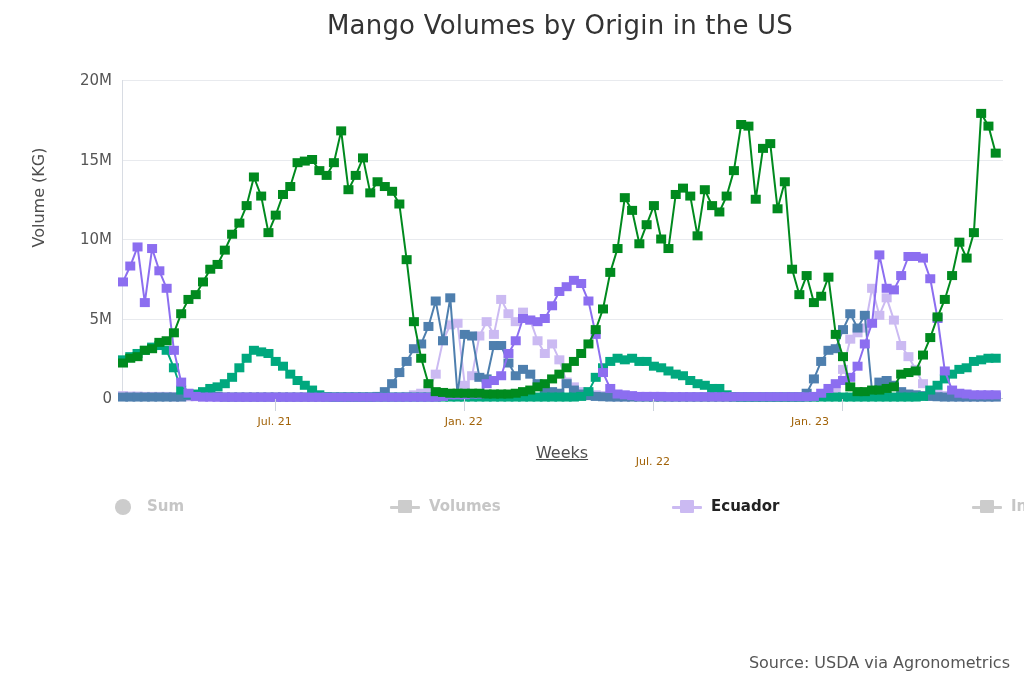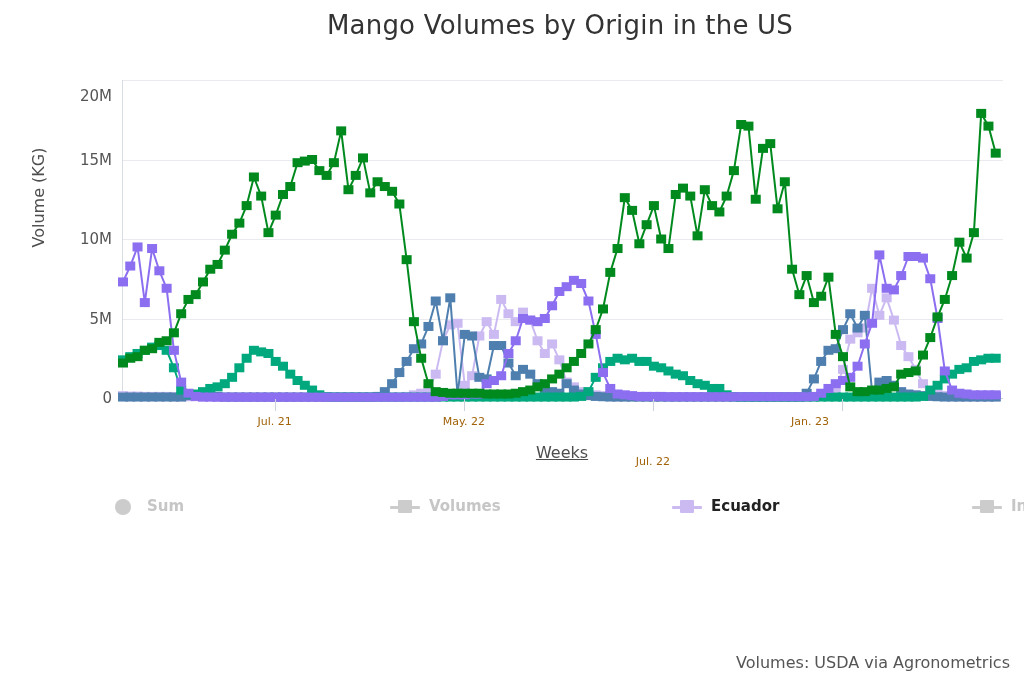--- a/index.html
+++ b/index.html
@@ -103,21 +103,21 @@
 
   <div class="chart-title">Mango Volumes by Origin in the US</div>
 
   <div class="ylabel">Volume (KG)</div>
 
   <div id="ytick-wrap">
       <div class="ytick" style="top: 318px;">0</div>
       <div class="ytick" style="top: 238.5px;">5M</div>
       <div class="ytick" style="top: 159px;">10M</div>
       <div class="ytick" style="top: 79.5px;">15M</div>
-      <div class="ytick" style="top: 0px; margin-top: 16px;">20M</div>
+      <div class="ytick" style="top: 0px;">20M</div>
     </div>
 
   <div class="plot" id="plot">
       <div class="gridline" style="top: 0px;"></div>
       <div class="gridline" style="top: 80px;"></div>
       <div class="gridline" style="top: 159px;"></div>
       <div class="gridline" style="top: 239px;"></div>
       <div class="axis-zero" style="top: 318px;"></div>
     <svg class="series-layer" id="series-layer" width="880" height="318">
         <g>
@@ -740,21 +740,21 @@
           <rect x="860.45" y="41.61" width="10" height="9" fill="#008a1e"></rect>
           <rect x="867.73" y="68.64" width="10" height="9" fill="#008a1e"></rect>
         </g>
       </svg>
   </div>
 
   <div id="xtick-wrap">
       <div class="xtick-mark" style="left: 153px;"></div>
       <div class="xtick-lab" style="left: 152.727px;">Jul. 21</div>
       <div class="xtick-mark" style="left: 342px;"></div>
-      <div class="xtick-lab" style="left: 341.818px;">May. 22</div>
+      <div class="xtick-lab" style="left: 341.818px;">Jan. 22</div>
       <div class="xtick-mark" style="left: 531px;"></div>
       <div class="xtick-lab" style="left: 530.909px; margin-top: 40px;">Jul. 22</div>
       <div class="xtick-mark" style="left: 720px;"></div>
       <div class="xtick-lab" style="left: 688px;">Jan. 23</div>
     </div>
 
   <div class="xlabel">Weeks</div>
 
   <div class="legend" id="legend">
       <div class="legend-item off">
@@ -780,15 +780,15 @@
       <div class="legend-item off">
         <span class="lg-mark">
           <span class="bar" style="background: rgb(204, 204, 204);"></span>
           <span class="sq" style="background: rgb(204, 204, 204);"></span>
         </span>
         <span>India</span>
       </div>
       <div></div>
     </div>
 
-  <div class="source">Volumes: USDA via Agronometrics</div>
+  <div class="source">Source: USDA via Agronometrics</div>
 
 </div>
 
 </body></html>

